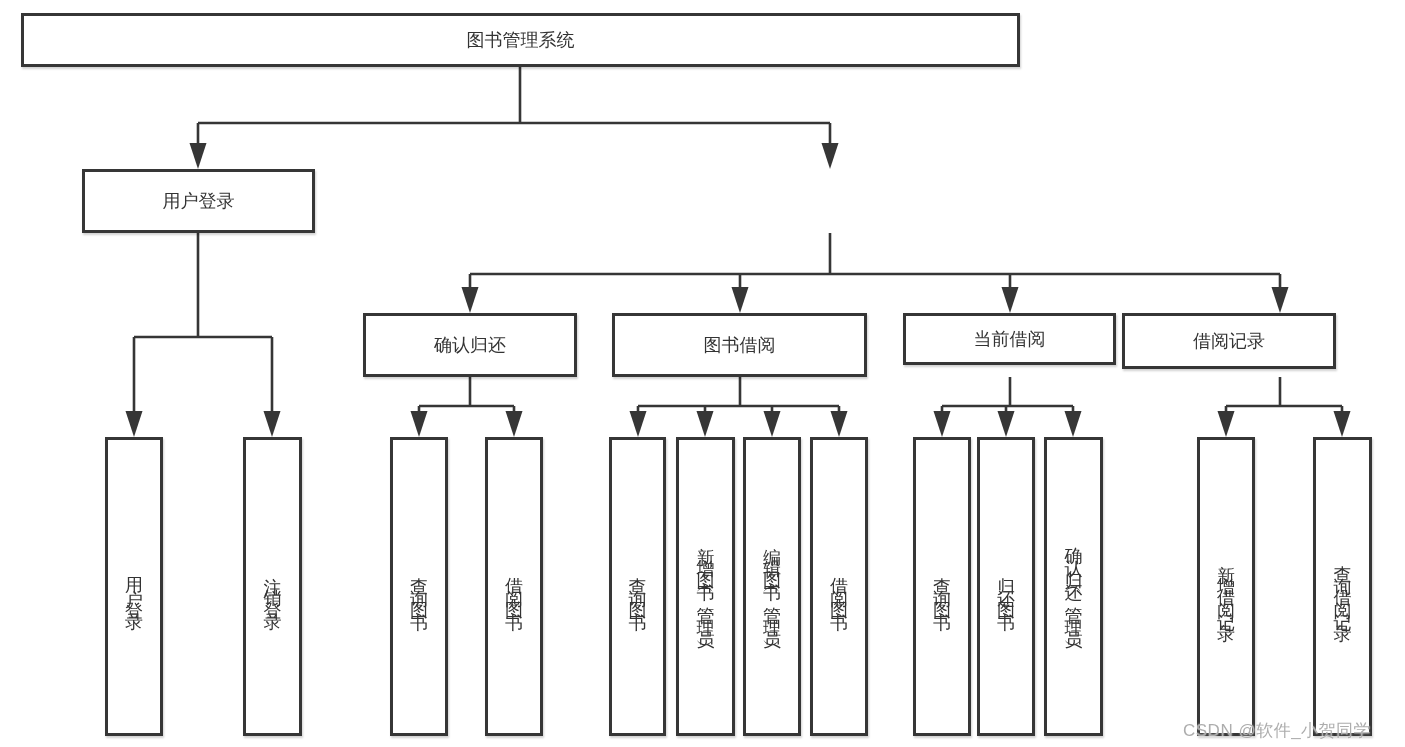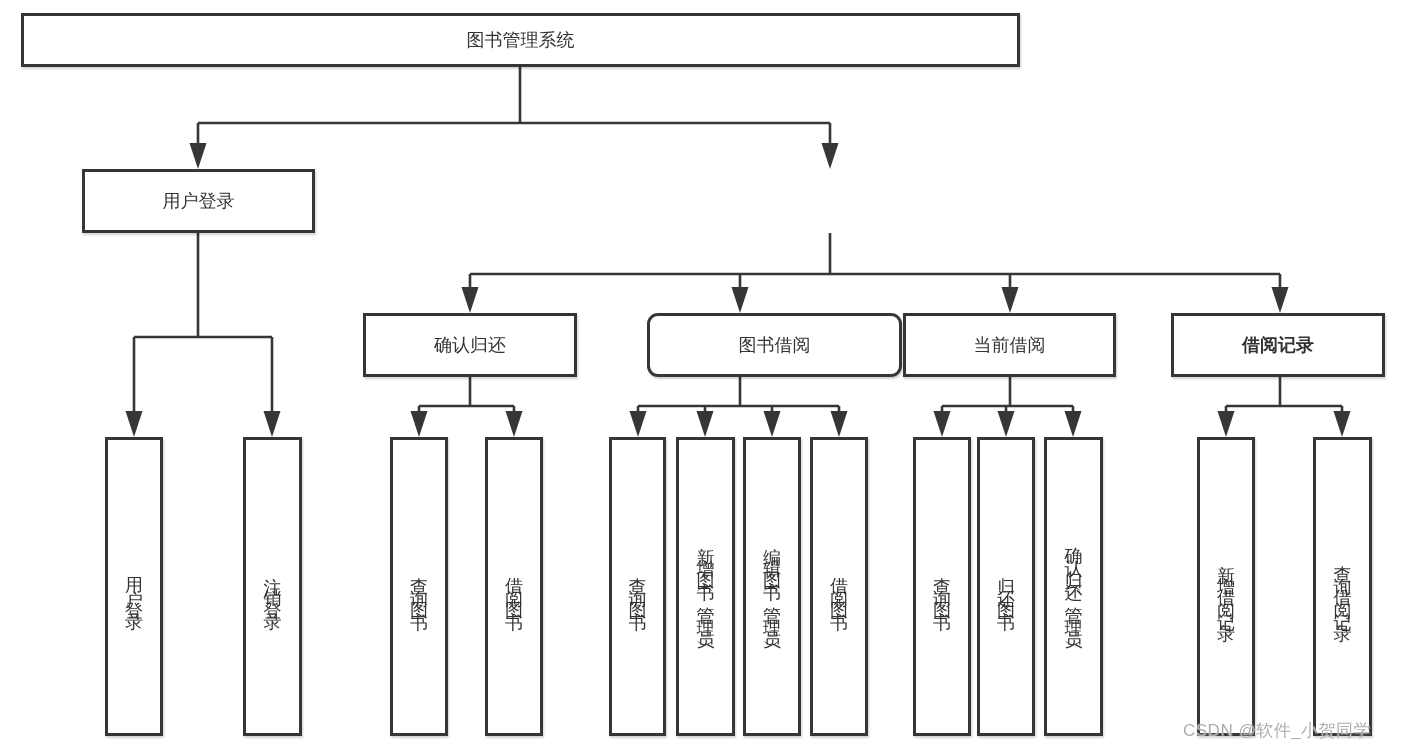--- a/index.html
+++ b/index.html
@@ -51,23 +51,23 @@
     letter-spacing: 12px;
     white-space: nowrap;
   }
   
   #n-root      { left: 21px;   top: 13px;  width: 999px; height: 54px; }
   
   #n-userlogin { left: 82px;   top: 169px; width: 233px; height: 64px; }
   #n-bookmgmt  { left: 713px;  top: 169px; width: 233px; height: 64px; }
   
   #n-newrec    { left: 363px;  top: 313px; width: 214px; height: 64px; }
-  #n-borrowfn  { left: 647px;  top: 313px; width: 255px; height: 64px; border-radius: 11px; }
-  #n-current   { left: 903px;  top: 313px; width: 213px; height: 64px; }
-  #n-records   { left: 1171px; top: 313px; width: 214px; height: 64px; font-weight: bold; }
+  #n-borrowfn  { left: 612px;  top: 313px; width: 255px; height: 64px; }
+  #n-current   { left: 903px;  top: 313px; width: 213px; height: 52px; }
+  #n-records   { left: 1122px; top: 313px; width: 214px; height: 56px; }
   
   .leaf { top: 437px; height: 299px; }
   #l-u1 { left: 105px;  width: 58px; }
   #l-u2 { left: 243px;  width: 59px; }
   #l-a1 { left: 390px;  width: 58px; }
   #l-a2 { left: 485px;  width: 58px; }
   #l-b1 { left: 609px;  width: 57px; }
   #l-b2 { left: 676px;  width: 59px; }
   #l-b3 { left: 743px;  width: 58px; }
   #l-b4 { left: 810px;  width: 58px; }

